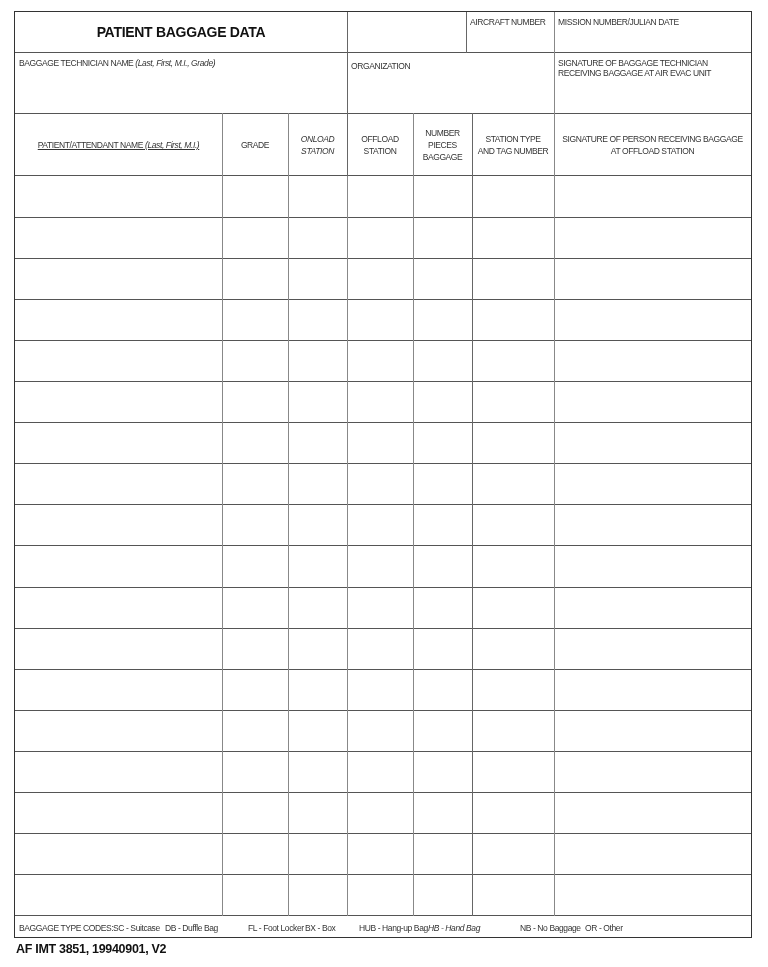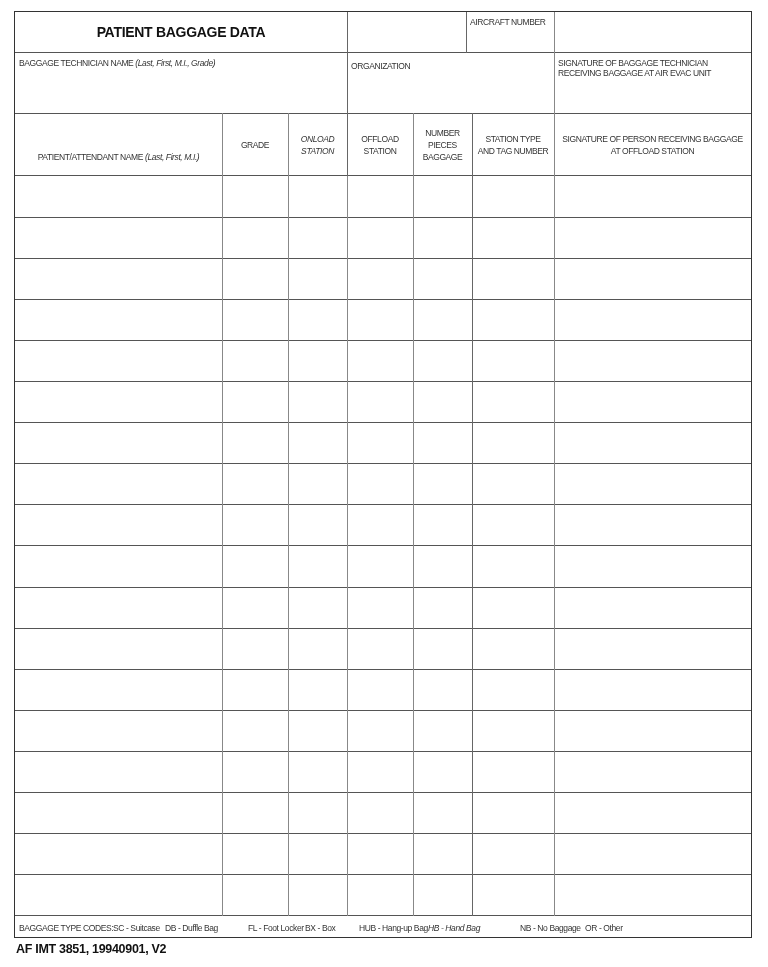--- a/index.html
+++ b/index.html
@@ -26,34 +26,37 @@
 </style>
 </head>
 <body>
 
 <div class="form">
 
   <div class="cell title" style="left:0;top:0;width:332px;height:40px;display:flex;align-items:center;justify-content:center;">PATIENT BAGGAGE DATA</div>
   <div class="cell lbl" style="left:451px;top:0;width:88px;height:40px;padding:5px 4px;">
     <span>AIRCRAFT NUMBER</span>
   </div>
+  <div class="cell lbl" style="left:539px;top:0;width:197px;height:40px;padding:5px 4px;">
+    <span>MISSION NUMBER/JULIAN DATE</span>
+  </div>
 
   <div class="cell lbl" style="left:0;top:41px;width:332px;height:60px;padding:5px 4px;">
     <span>BAGGAGE TECHNICIAN NAME</span>
     <i>(Last, First, M.I., Grade)</i>
   </div>
   <div class="cell lbl" style="left:332px;top:41px;width:207px;height:60px;padding:8px 4px;">
     <span>ORGANIZATION</span>
   </div>
   <div class="cell lbl" style="left:539px;top:41px;width:197px;height:60px;padding:5px 4px;">
     <div>SIGNATURE OF BAGGAGE TECHNICIAN</div>
     <div>RECEIVING BAGGAGE AT AIR EVAC UNIT</div>
   </div>
 
-  <div class="cell colhead" style="left:0;top:114px;width:207px;height:62px;">
+  <div class="cell colhead" style="left:0;top:102px;width:207px;height:62px;text-decoration:underline;">
     <span><span>PATIENT/ATTENDANT NAME</span> <i style="font-style:italic">(Last, First, M.I.)</i></span>
   </div>
   <div class="cell colhead" style="left:207px;top:102px;width:66px;height:62px;">
     <span>GRADE</span>
   </div>
   <div class="cell colhead" style="left:273px;top:102px;width:59px;height:62px;flex-direction:column;font-style:italic;">
     <span>ONLOAD</span>
       <span>STATION</span>
   </div>
   <div class="cell colhead" style="left:332px;top:102px;width:66px;height:62px;flex-direction:column;">

